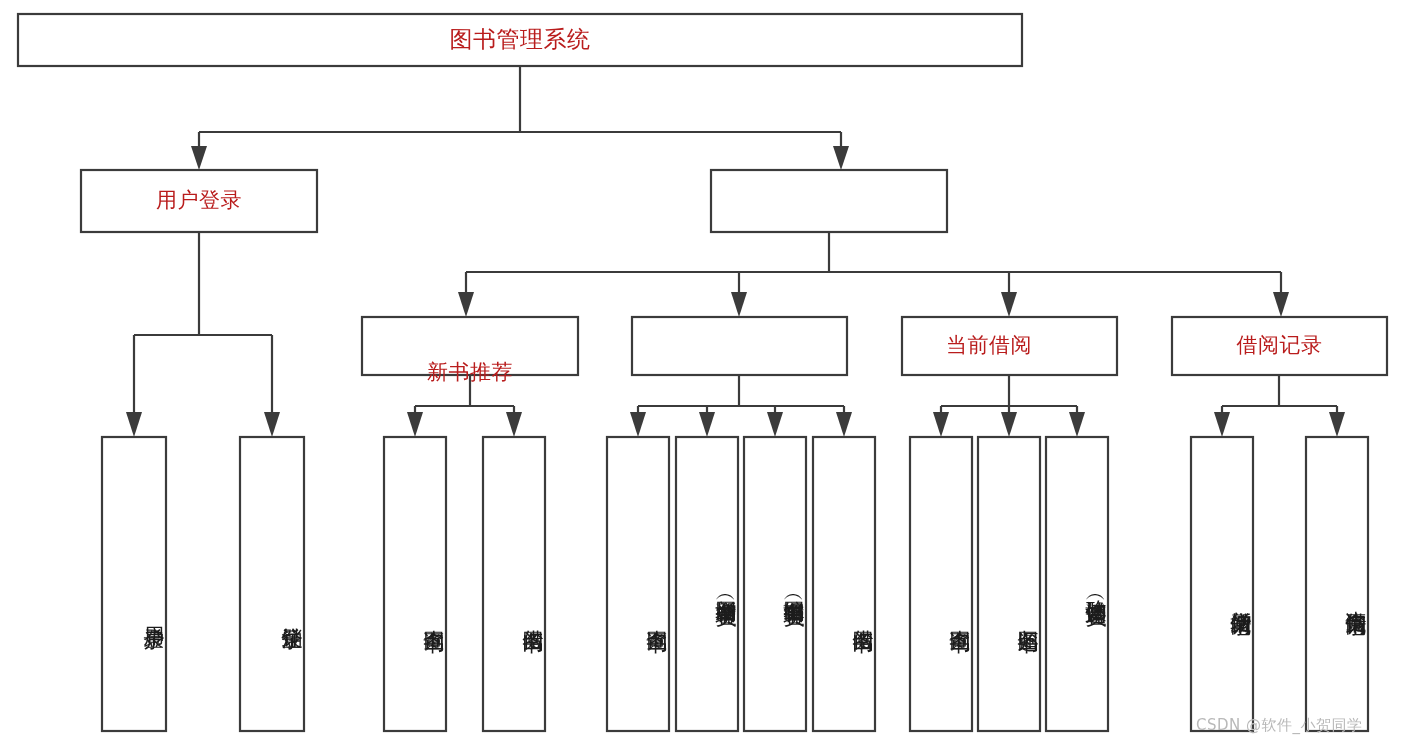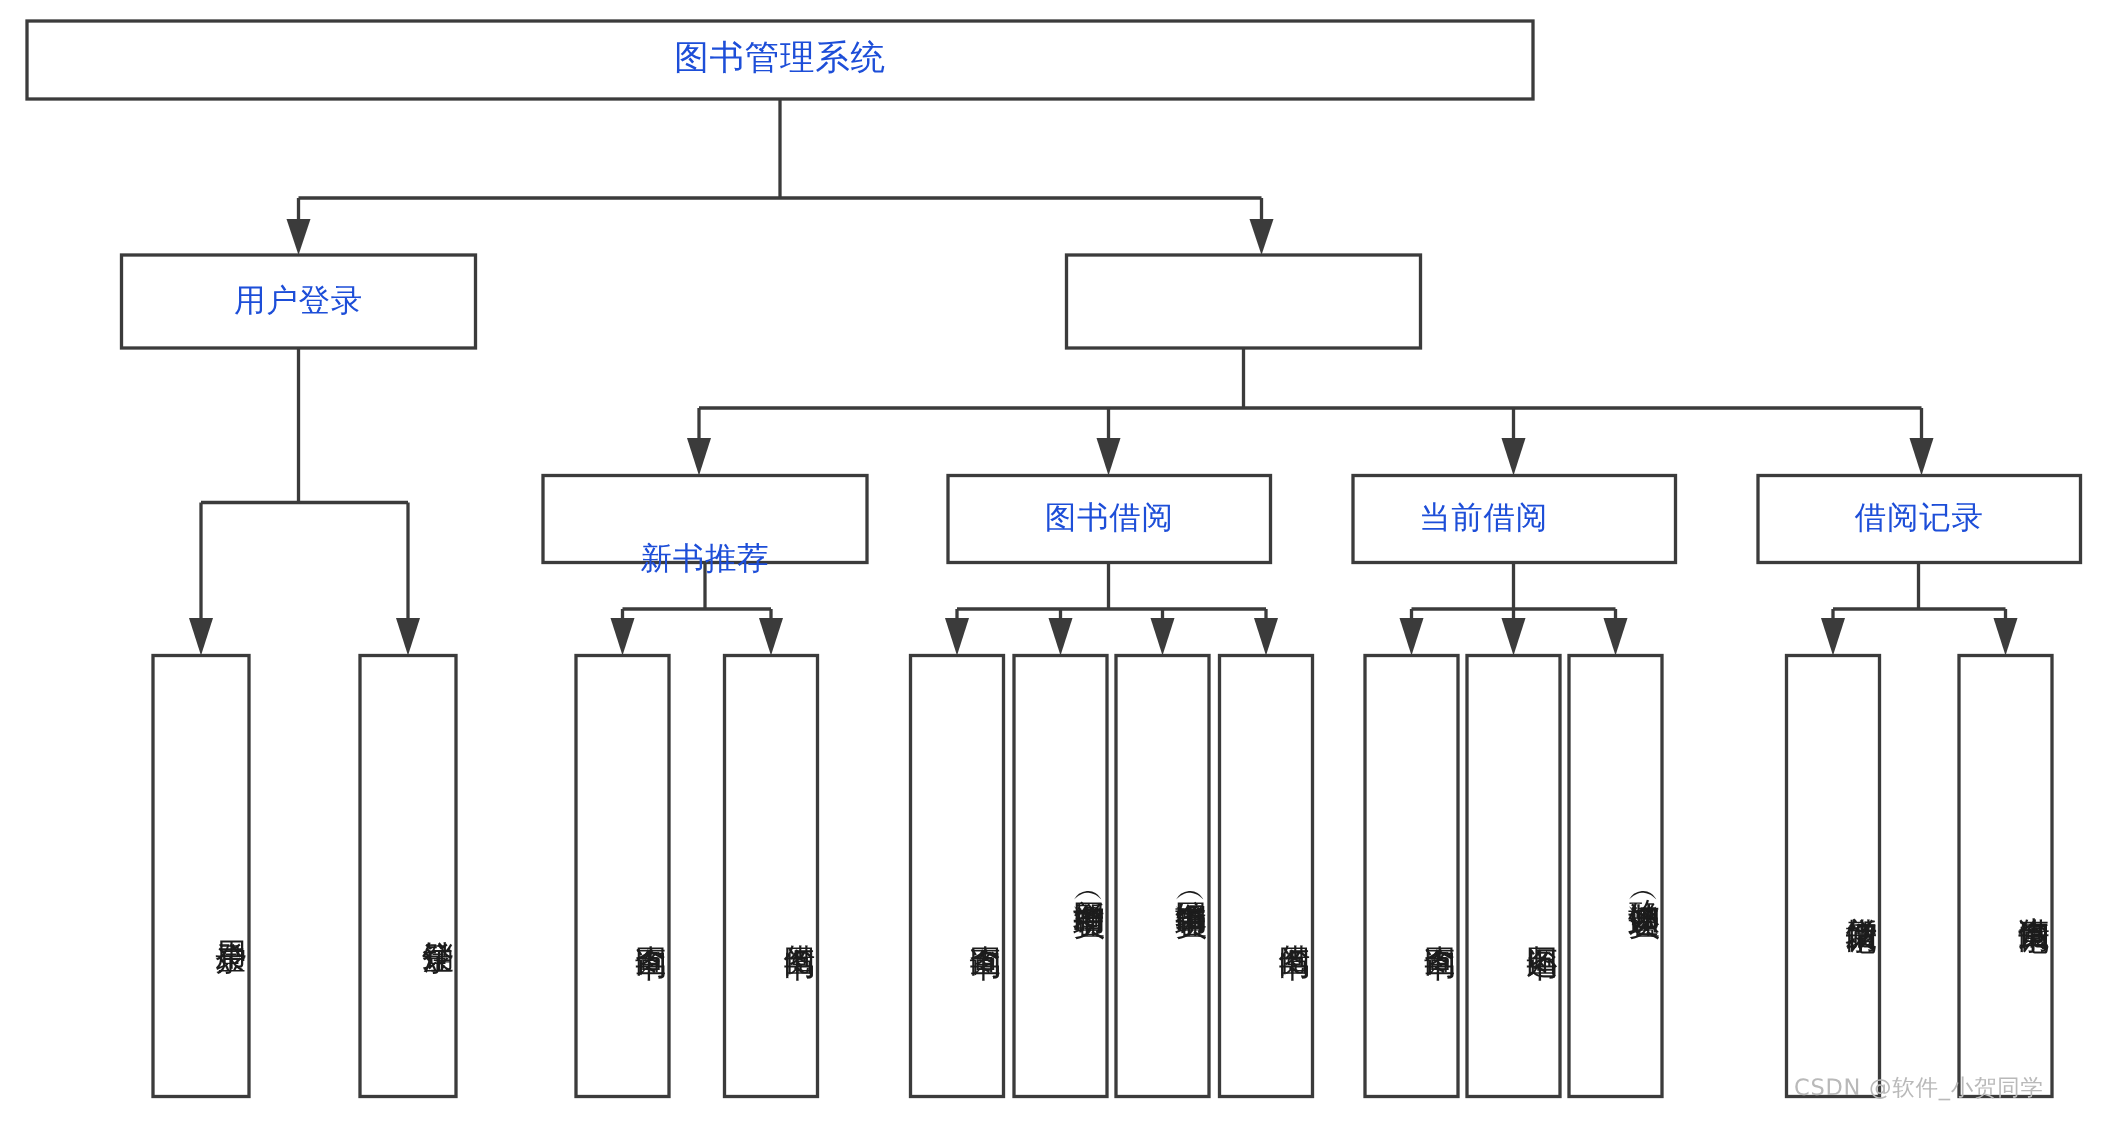--- a/index.html
+++ b/index.html
@@ -41,21 +41,21 @@
   }
   .arrow-head {
     fill: #3b3b3b;
     stroke: none;
   }
   .node-label-h {
     position: absolute;
     display: flex;
     align-items: center;
     justify-content: center;
-    color: #1d4ed8;
+    color: #b91c1c;
     font-size: 21px;
     line-height: 1.1;
     letter-spacing: 0.5px;
     white-space: nowrap;
     pointer-events: none;
   }
   .node-label-v {
     position: absolute;
     display: flex;
     align-items: flex-start;
@@ -186,21 +186,20 @@
 
     <rect class="node-box" x="1191" y="437" width="62" height="294"></rect>
     <rect class="node-box" x="1306" y="437" width="62" height="294"></rect>
   </svg>
 
   <div class="node-label-h" style="left:18px; top:14px; width:1004px; height:52px; font-size:23px;">图书管理系统</div>
 
   <div class="node-label-h" style="left:81px; top:170px; width:236px; height:62px;">用户登录</div>
 
   <div class="node-label-h" style="left:362px; top:317px; width:216px; height:58px;margin-top:27px;">新书推荐</div>
-  <div class="node-label-h" style="left:632px; top:317px; width:215px; height:58px;">图书借阅</div>
   <div class="node-label-h" style="left:902px; top:317px; width:174px; height:58px;">当前借阅</div>
   <div class="node-label-h" style="left:1172px; top:317px; width:215px; height:58px;">借阅记录</div>
 
   <div class="node-label-v" style="left:102px; top:492px; width:64px; height:239px;">用户登录</div>
   <div class="node-label-v" style="left:240px; top:492px; width:64px; height:239px;">注销登录</div>
 
   <div class="node-label-v" style="left:384px; top:499px; width:62px; height:232px;">查询图书</div>
   <div class="node-label-v" style="left:483px; top:499px; width:62px; height:232px;">借阅图书</div>
 
   <div class="node-label-v" style="left:607px; top:499px; width:62px; height:232px;">查询图书</div>

